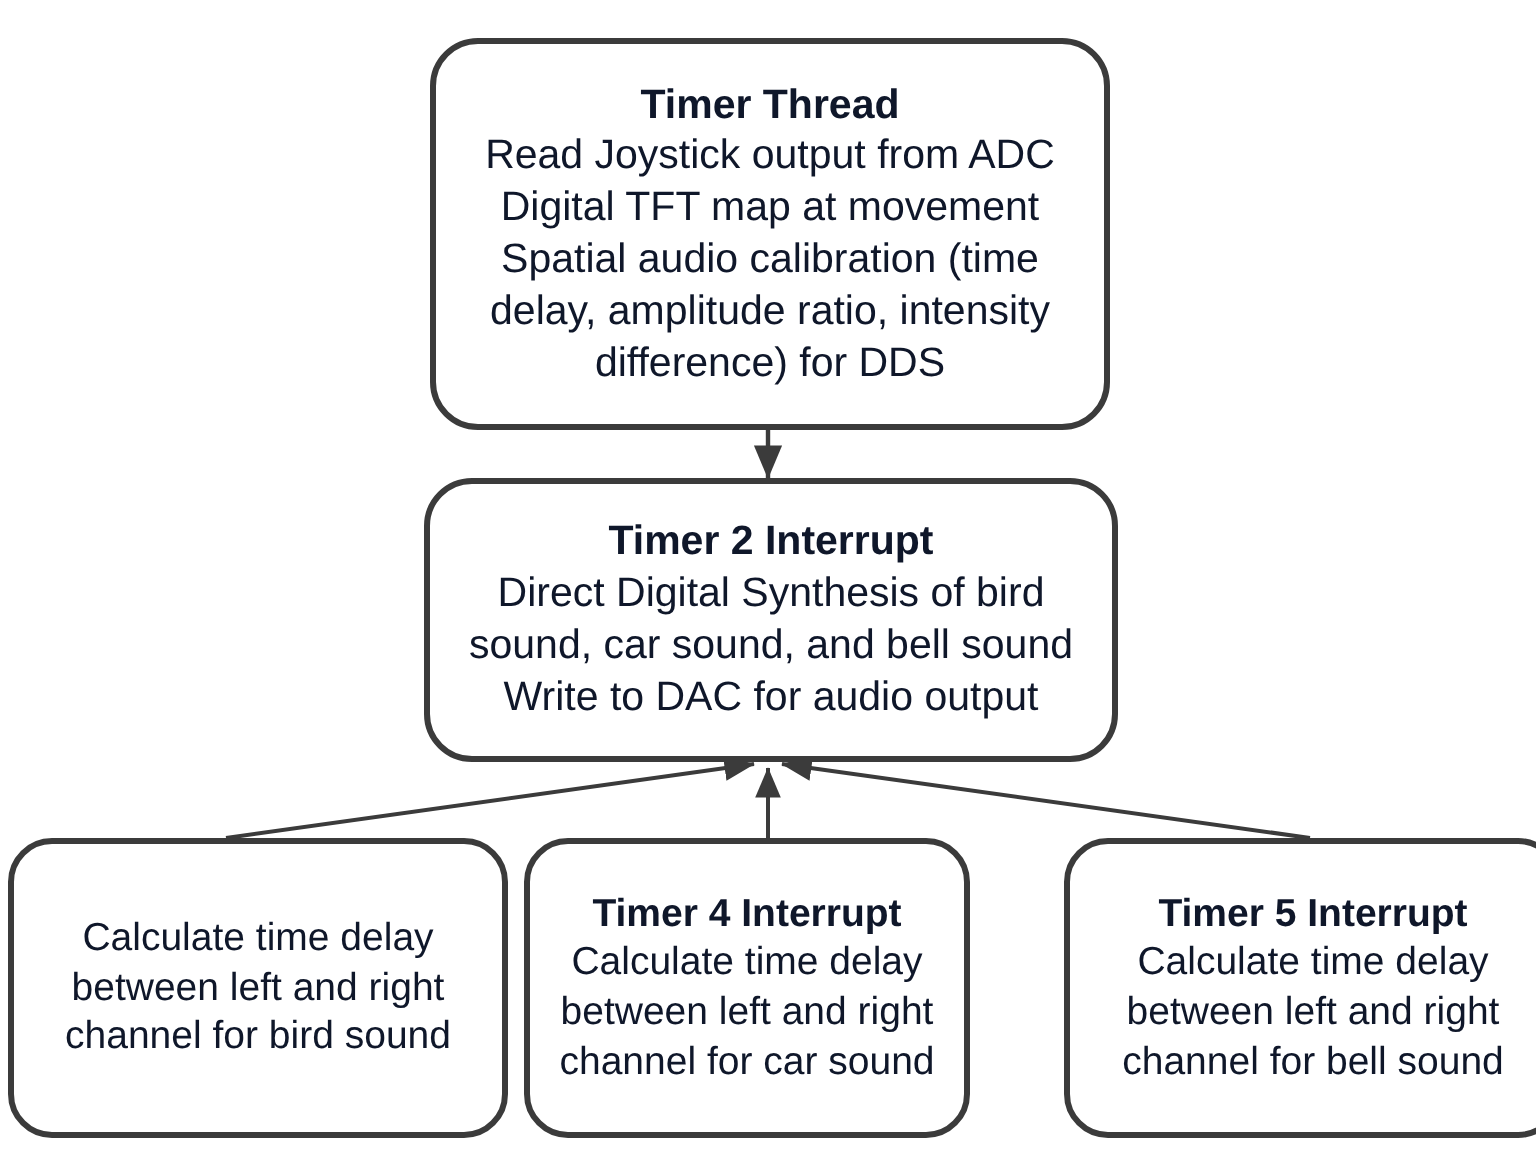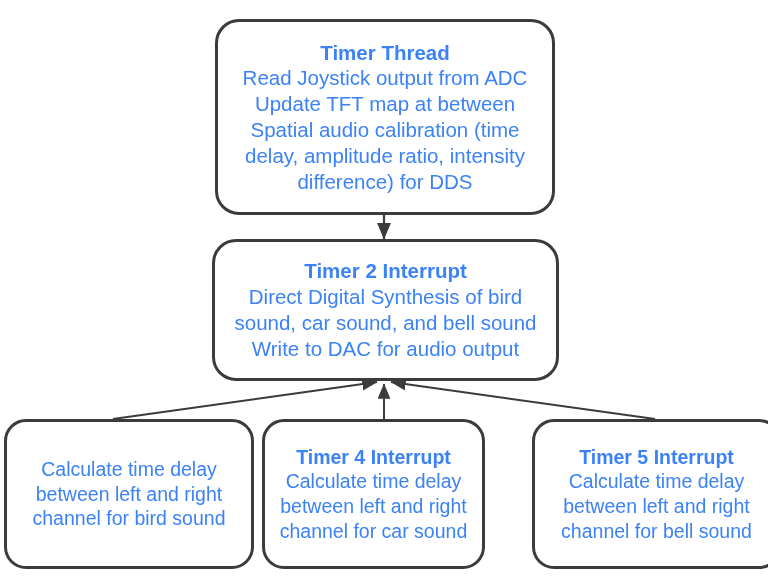--- a/index.html
+++ b/index.html
@@ -31,21 +31,21 @@
     position: absolute;
     box-sizing: border-box;
     background: #ffffff;
     border: 3px solid #3b3b3b;
     border-radius: 22px;
     display: flex;
     flex-direction: column;
     align-items: center;
     justify-content: center;
     text-align: center;
-    color: #3b82f6;
+    color: #0f172a;
     z-index: 2;
   }
   .node-title {
     font-weight: bold;
     line-height: 1.26;
     white-space: nowrap;
   }
   .node-body {
     font-weight: normal;
     line-height: 1.26;
@@ -111,21 +111,21 @@
 
     <line x1="384" y1="419" x2="384" y2="384" stroke="#3b3b3b" stroke-width="2.0" marker-end="url(#arrowhead)"></line>
 
     <line x1="655" y1="419" x2="391" y2="382" stroke="#3b3b3b" stroke-width="2.0" marker-end="url(#arrowhead)"></line>
   </svg>
 
   <div class="node" id="node-timer-thread">
     <div class="node-title">Timer Thread</div>
     <div class="node-body">
       <span class="line">Read Joystick output from ADC</span>
-      <span class="line">Update TFT map at between</span>
+      <span class="line">Digital TFT map at movement</span>
       <span class="line">Spatial audio calibration (time</span>
       <span class="line">delay, amplitude ratio, intensity</span>
       <span class="line">difference) for DDS</span>
     </div>
   </div>
 
   <div class="node" id="node-timer2">
     <div class="node-title">Timer 2 Interrupt</div>
     <div class="node-body">
       <span class="line">Direct Digital Synthesis of bird</span>

